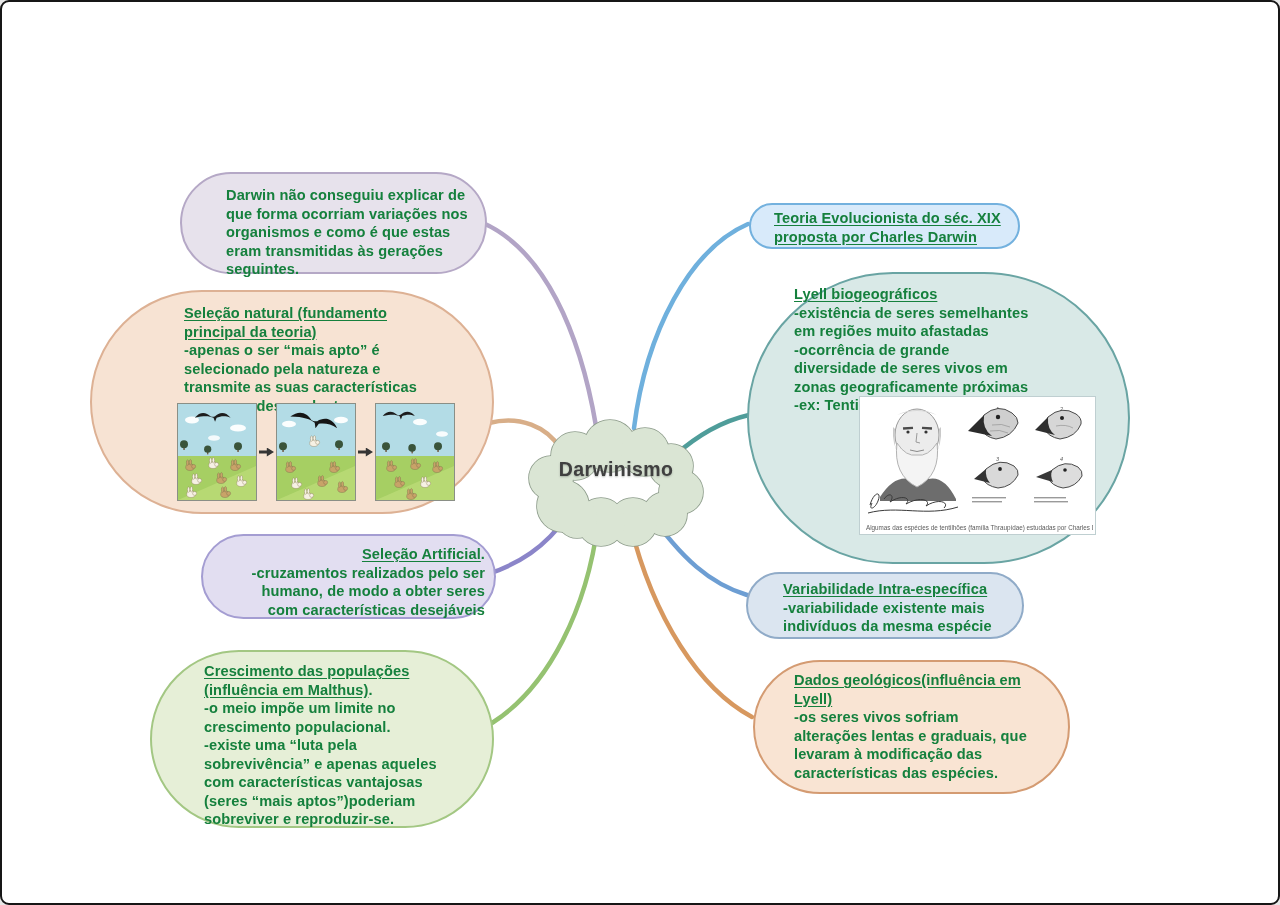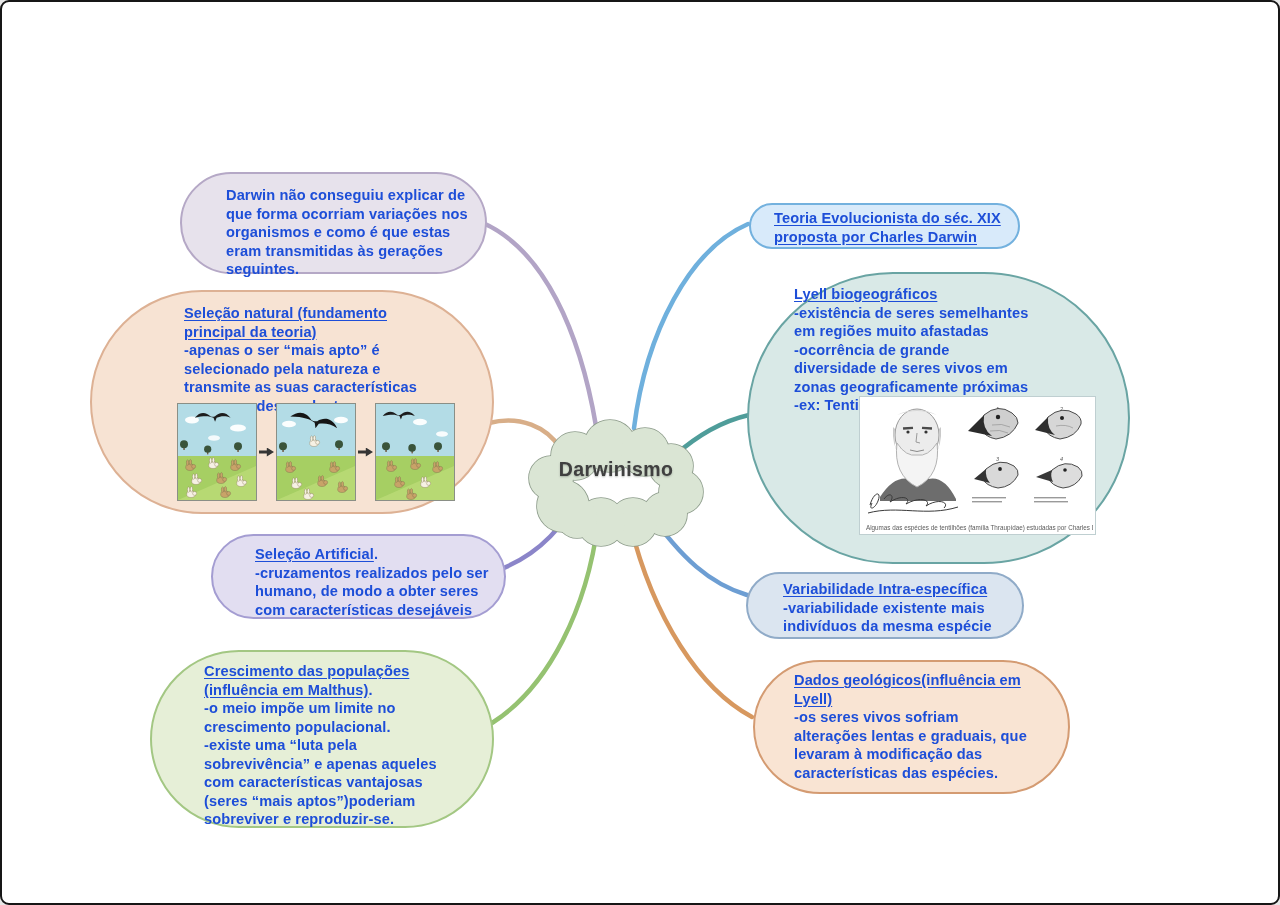--- a/index.html
+++ b/index.html
@@ -2,21 +2,21 @@
 <html><head>
 <meta charset="utf-8">
 <style>
   html,body{margin:0;padding:0;background:#e8e8e8;font-family:"Liberation Sans","DejaVu Sans",sans-serif;}
   .frame{position:relative;width:1276px;height:901px;margin:0 auto;background:#ffffff;
          border:2px solid #161616;border-radius:9px;overflow:hidden;}
   
   #connectors{position:absolute;left:0;top:0;z-index:1;}
   
   .bubble{position:absolute;z-index:2;border:2px solid;box-sizing:border-box;}
-  .txt{position:absolute;color:#1d4ed8;font-weight:700;font-size:14.6px;line-height:1.27;
+  .txt{position:absolute;color:#15803d;font-weight:700;font-size:14.6px;line-height:1.27;
        letter-spacing:.1px;}
   .title{text-decoration:underline;white-space:pre-line;text-underline-offset:2px;}
   .suffix{text-decoration:none;}
   .body{white-space:pre-line;}
   
   .cloud-wrap{position:absolute;left:513px;top:410px;width:202px;height:142px;z-index:3;}
   .cloud-label{position:absolute;left:0;top:46px;width:202px;text-align:center;z-index:4;
        color:#404040;font-size:19.5px;font-weight:700;letter-spacing:.4px;
        text-shadow:0 1px 2px rgba(120,130,120,.55);}
   
@@ -171,21 +171,21 @@
         <use href="#rb" transform="translate(10,57)" fill="#c8a368" stroke="#7a6a4a" stroke-width=".4"></use>
         <use href="#rb" transform="translate(34,55)" fill="#c8a368" stroke="#7a6a4a" stroke-width=".4"></use>
         <use href="#rb" transform="translate(56,58)" fill="#c8a368" stroke="#7a6a4a" stroke-width=".4"></use>
         <use href="#rb" transform="translate(18,73)" fill="#c8a368" stroke="#7a6a4a" stroke-width=".4"></use>
         <use href="#rb" transform="translate(44,73)" fill="#f6f1e4" stroke="#8a7a55" stroke-width=".4"></use>
         <use href="#rb" transform="translate(30,85)" fill="#c8a368" stroke="#7a6a4a" stroke-width=".4"></use>
       </svg>
     </div>
   </div>
 
-  <div class="bubble" style="left: 209px; top: 532px; width: 295px; height: 85px; border-radius: 43px; background-color: rgb(226, 222, 241); border-color: rgb(164, 157, 210);">
+  <div class="bubble" style="left: 199px; top: 532px; width: 295px; height: 85px; border-radius: 43px; background-color: rgb(226, 222, 241); border-color: rgb(164, 157, 210); text-align: right;">
     <div class="txt" style="left:42px;top:9px;width:240px;">
       <span class="title">Seleção Artificial</span><span class="suffix">.</span>
       <div class="body">-cruzamentos realizados pelo ser
 humano, de modo a obter seres
 com características desejáveis</div>
     </div>
   </div>
 
   <div class="bubble" style="left: 148px; top: 640px; width: 344px; height: 178px; border-radius: 89px; background-color: rgb(230, 239, 215); border-color: rgb(163, 199, 131); margin-top: 8px;">
     <div class="txt" style="left:52px;top:10px;width:260px;">

